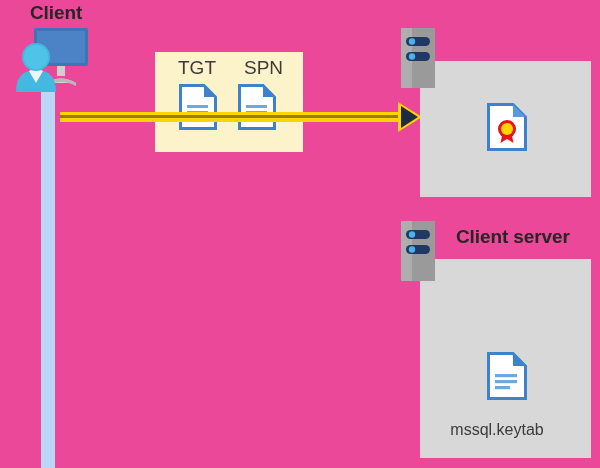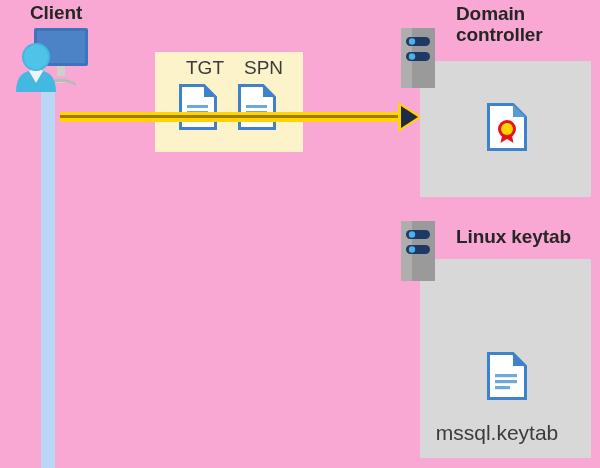--- a/index.html
+++ b/index.html
@@ -7,21 +7,21 @@
     padding: 0;
     background: #ffffff;
   }
   body {
     font-family: "Liberation Sans", sans-serif;
   }
   #canvas {
     position: relative;
     width: 600px;
     height: 468px;
-    background: #f9a8d4;
+    background: #ec4899;
     overflow: hidden;
   }
 
   
   .abs { position: absolute; }
 
   
   .lifeline {
     left: 41px;
     top: 92px;
@@ -69,21 +69,21 @@
     top: 52px;
     width: 148px;
     height: 100px;
     background: #fdf3cb;
   }
   .msg-label {
     color: #3b3b3b;
     font-size: 19px;
     line-height: 1;
   }
-  .label-tgt { left: 186px; top: 58px; }
+  .label-tgt { left: 178px; top: 58px; }
   .label-spn { left: 244px; top: 58px; }
 
   
   .arrow-shaft {
     left: 60px;
     top: 112px;
     width: 355px;
     height: 10px;
     background: #ffd400;
     border-top: 0px;
@@ -135,21 +135,21 @@
   .icon-cert    { left: 487px; top: 103px; width: 40px; height: 48px; }
   .icon-sql     { left: 482px; top: 279px; width: 48px; height: 52px; }
   .icon-keytab  { left: 487px; top: 352px; width: 40px; height: 48px; }
 
   .file-caption {
     left: 420px;
     top: 421px;
     width: 154px;
     text-align: center;
     color: #3b3b3b;
-    font-size: 21px;
+    font-size: 16px;
   }
 </style>
 </head>
 <body>
 
 <div id="canvas">
 
   <div class="abs node-title title-client">Client</div>
 
   <div class="abs lifeline"></div>
@@ -196,21 +196,20 @@
       <rect x="8" y="21" width="21" height="3" fill="#6fa8dc"></rect>
       <rect x="8" y="27" width="21" height="3" fill="#6fa8dc"></rect>
       <rect x="8" y="33" width="14" height="3" fill="#6fa8dc"></rect>
     </svg>
   </div>
 
   <div class="abs arrow-shaft"></div>
   <div class="abs arrow-head-outer"></div>
   <div class="abs arrow-head-inner"></div>
 
-  <div class="abs node-title title-dc">Domain controller</div>
 
   <div class="abs server-panel panel-dc"></div>
 
   <div class="abs rack rack-dc">
     <svg width="34" height="60" viewBox="0 0 34 60">
       <rect x="0" y="0" width="34" height="60" fill="#9a9a9a"></rect>
       <rect x="0" y="0" width="11" height="60" fill="#aeaeae"></rect>
       <rect x="5" y="9" width="24" height="9" rx="4.5" fill="#1f3864"></rect>
       <circle cx="11" cy="13.5" r="3.2" fill="#4ab4e8"></circle>
       <rect x="5" y="24" width="24" height="9" rx="4.5" fill="#1f3864"></rect>
@@ -221,21 +220,21 @@
   <div class="abs icon-cert">
     <svg width="40" height="48" viewBox="0 0 40 48">
       <path d="M1.5 1.5 H26 L38.5 14 V46.5 H1.5 Z" fill="#ffffff" stroke="#3e82cc" stroke-width="3"></path>
       <path d="M26 1.5 L38.5 14 H26 Z" fill="#5b9bd5"></path>
       <path d="M16 28 l-2.5 12 l6.5 -4 l6.5 4 l-2.5 -12 z" fill="#e8131a"></path>
       <circle cx="20" cy="26" r="9" fill="#e8131a"></circle>
       <circle cx="20" cy="26" r="6" fill="#ffd400"></circle>
     </svg>
   </div>
 
-  <div class="abs node-title title-linux">Linux keytab</div>
+  <div class="abs node-title title-linux">Client server</div>
 
   <div class="abs server-panel panel-lnx"></div>
 
   <div class="abs rack rack-lnx">
     <svg width="34" height="60" viewBox="0 0 34 60">
       <rect x="0" y="0" width="34" height="60" fill="#9a9a9a"></rect>
       <rect x="0" y="0" width="11" height="60" fill="#aeaeae"></rect>
       <rect x="5" y="9" width="24" height="9" rx="4.5" fill="#1f3864"></rect>
       <circle cx="11" cy="13.5" r="3.2" fill="#4ab4e8"></circle>
       <rect x="5" y="24" width="24" height="9" rx="4.5" fill="#1f3864"></rect>

